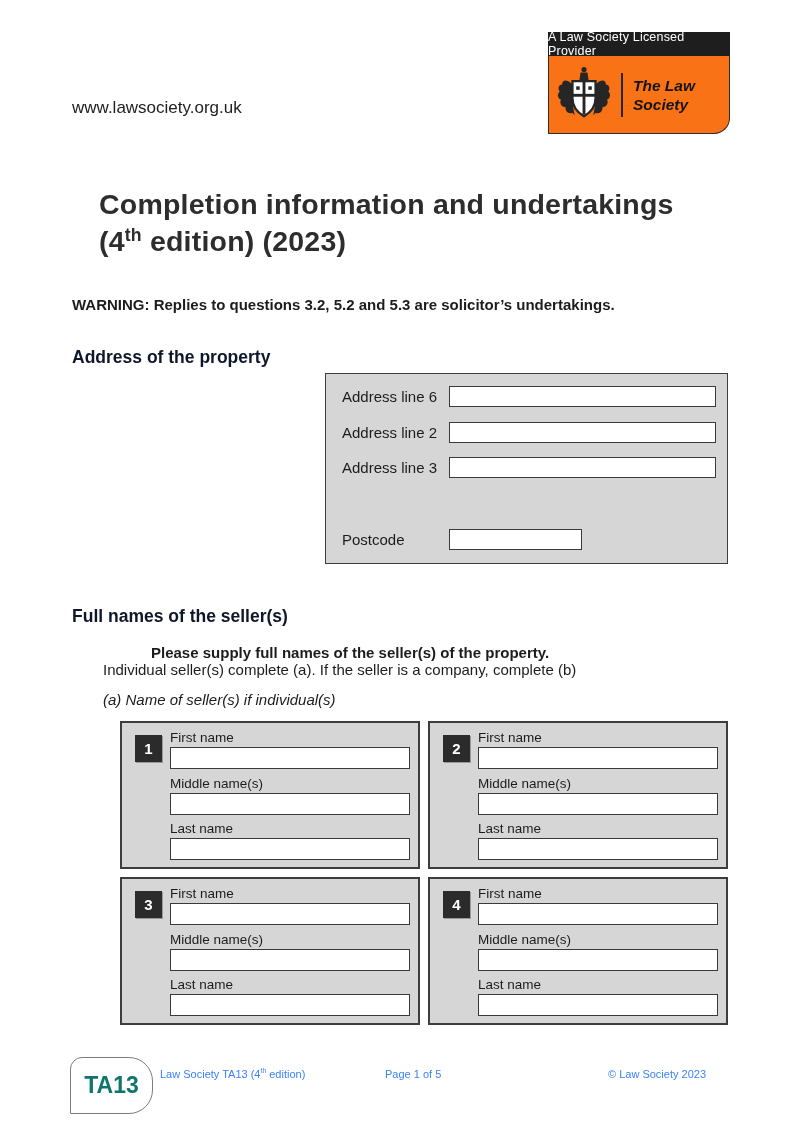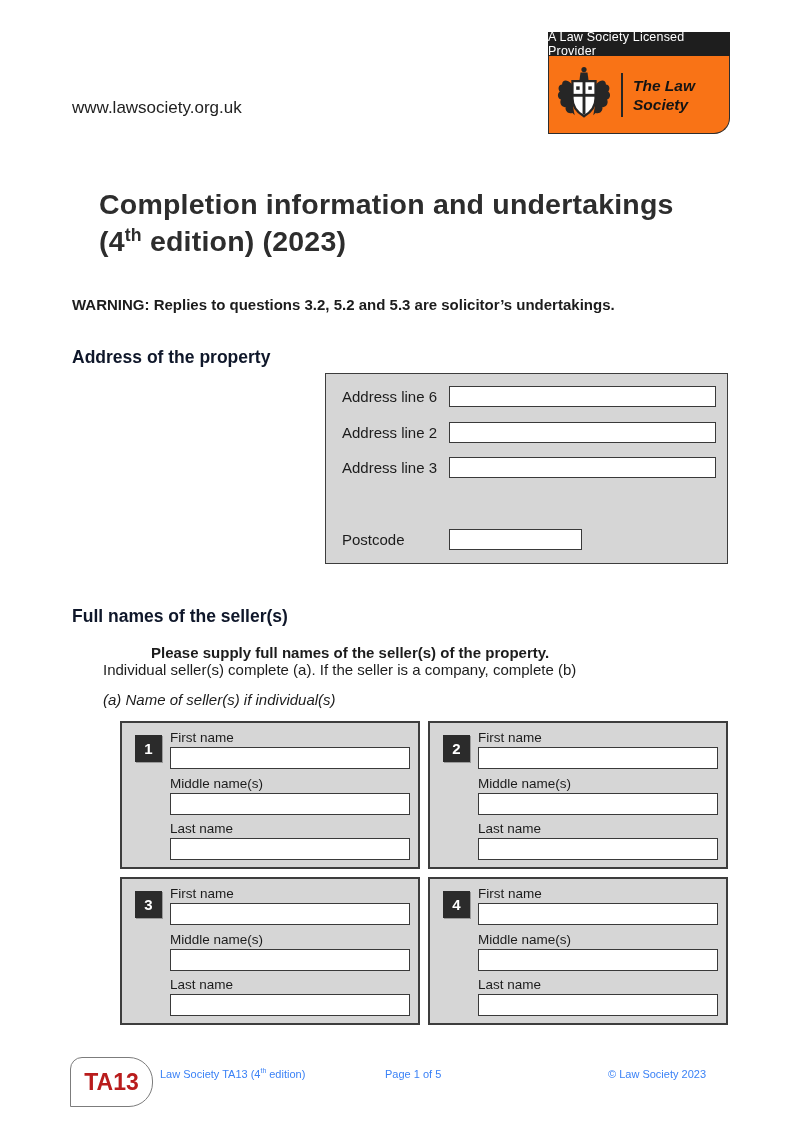--- a/index.html
+++ b/index.html
@@ -52,23 +52,23 @@
   .seller-box{position:relative;background:var(--box-fill);border:2px solid var(--box-border);}
   .num-badge{position:absolute;left:13px;top:12px;width:27px;height:27px;background:var(--badge-bg);
     color:#fff;font-size:15px;font-weight:700;display:flex;align-items:center;justify-content:center;
     box-shadow:1px 1px 0 #9a9a9a;}
   .fld-label{position:absolute;left:48px;font-size:13.5px;}
   .fld-input{position:absolute;left:48px;width:240px;height:22px;border:1px solid #3a3a3a;
     background:#fff;font-size:13px;padding:0 4px;font-family:inherit;}
   .l1{top:7px;} .i1{top:24px;} .l2{top:53px;} .i2{top:70px;} .l3{top:98px;} .i3{top:115px;}
 
   
-  .form-badge{position:absolute;left:70px;top:1057px;width:83px;height:50px;border:1.5px solid #7c7c7c;
+  .form-badge{position:absolute;left:70px;top:1057px;width:83px;height:57px;border:1.5px solid #7c7c7c;
     border-radius:12px 24px 24px 0;display:flex;align-items:center;justify-content:center;
-    font-size:23px;font-weight:700;color:#b91c1c;background:#fff;}
+    font-size:23px;font-weight:700;color:#0f766e;background:#fff;}
   .ftr-text{position:absolute;top:1068px;font-size:11px;color:#3b82f6;}
   .ftr-doc{left:160px;} .ftr-page{left:385px;} .ftr-copy{left:608px;}
 </style>
 </head>
 <body>
 
 <div class="page">
 
   <div class="site-url">www.lawsociety.org.uk</div>
 

